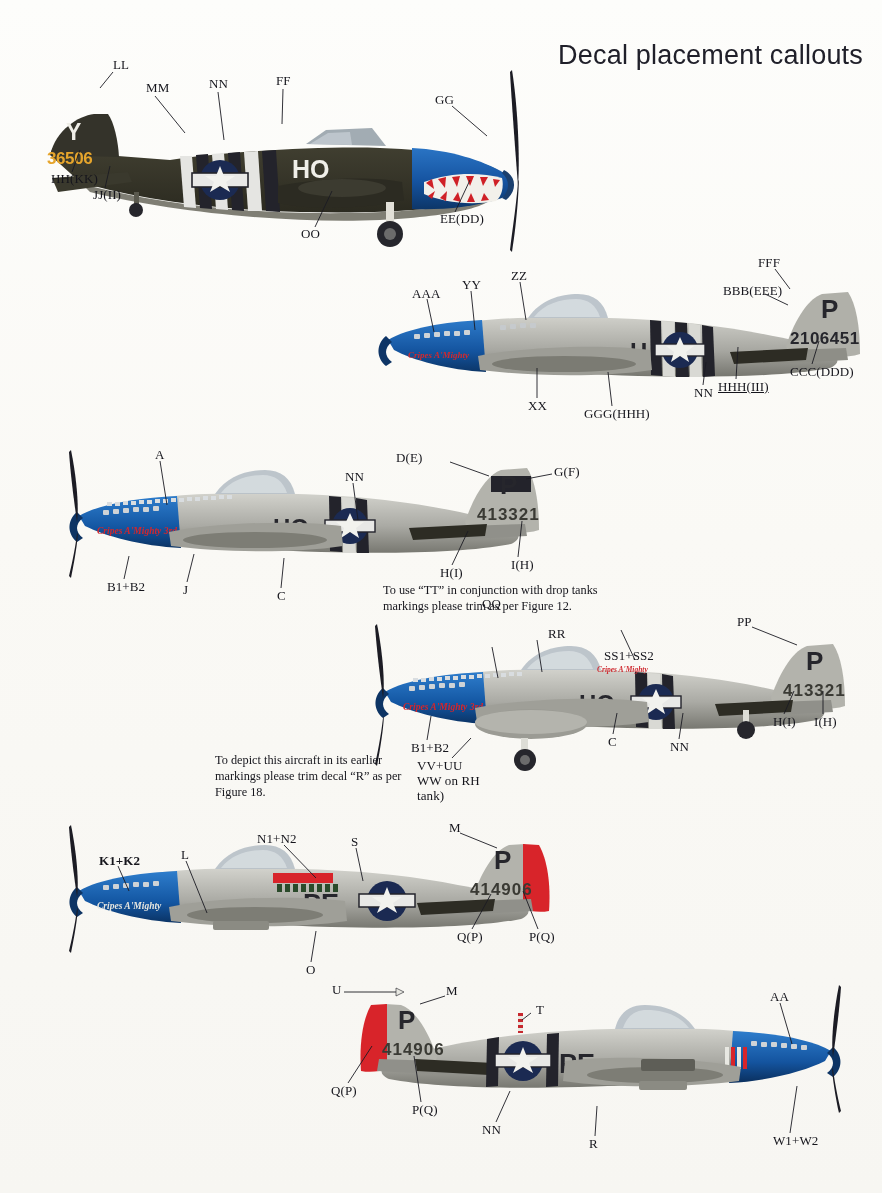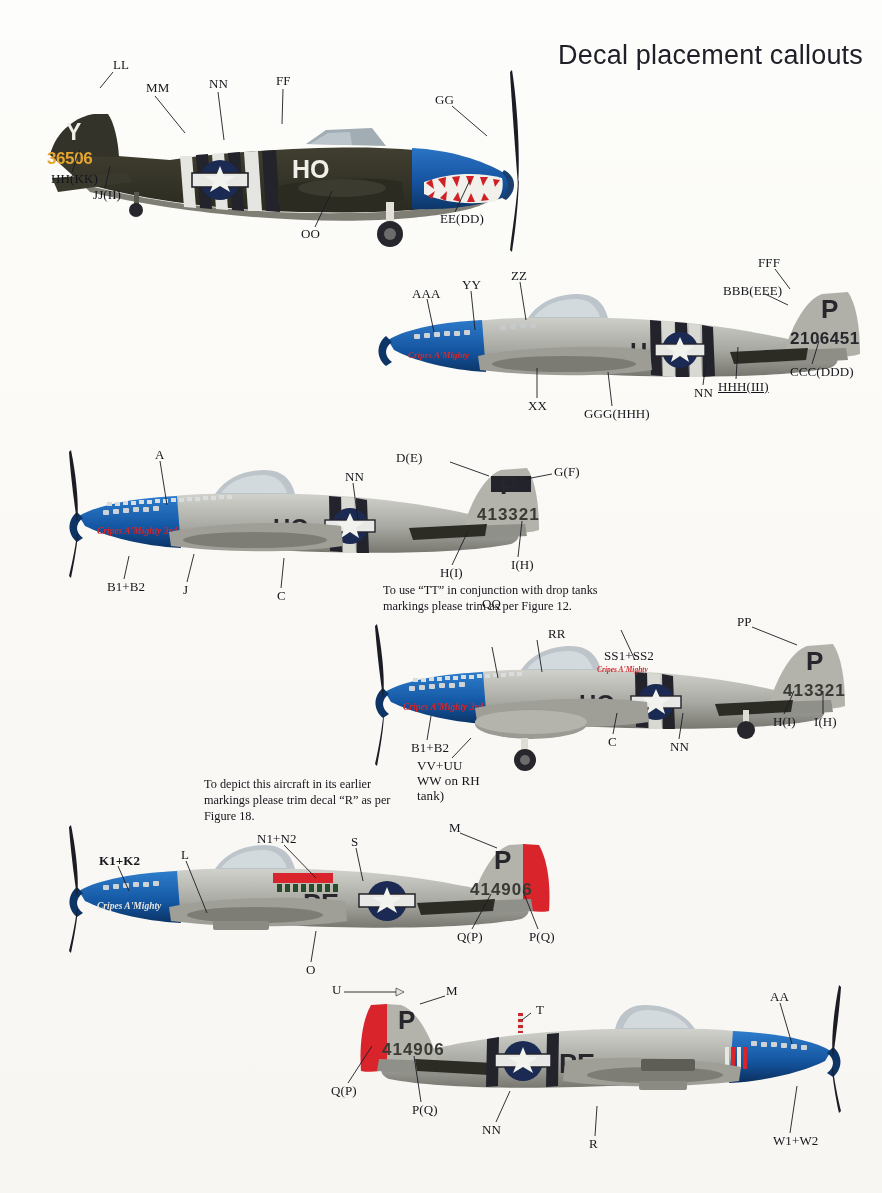--- a/index.html
+++ b/index.html
@@ -633,21 +633,21 @@
   <div class="callout" style="left:737px; top:614px;">PP</div>
   <div class="callout" style="left:411px; top:740px;">B1+B2</div>
   <div class="callout" style="left:417px; top:758px;">VV+UU</div>
   <div class="callout" style="left:417px; top:773px;">WW on RH</div>
   <div class="callout" style="left:417px; top:788px;">tank)</div>
   <div class="callout" style="left:608px; top:734px;">C</div>
   <div class="callout" style="left:670px; top:739px;">NN</div>
   <div class="callout" style="left:773px; top:714px;">H(I)</div>
   <div class="callout" style="left:814px; top:714px;">I(H)</div>
 
-  <div class="note" style="left:204px; top:752px;margin-top:24px;">To depict this aircraft in its earlier markings please trim decal “R” as per Figure 18.</div>
+  <div class="note" style="left:215px; top:752px;">To depict this aircraft in its earlier markings please trim decal “R” as per Figure 18.</div>
 
   <div class="callout" style="left:99px;  top:853px;font-weight:bold;">K1+K2</div>
   <div class="callout" style="left:181px; top:847px;">L</div>
   <div class="callout" style="left:257px; top:831px;">N1+N2</div>
   <div class="callout" style="left:351px; top:834px;">S</div>
   <div class="callout" style="left:449px; top:820px;">M</div>
   <div class="callout" style="left:306px; top:962px;">O</div>
   <div class="callout" style="left:457px; top:929px;">Q(P)</div>
   <div class="callout" style="left:529px; top:929px;">P(Q)</div>
 

